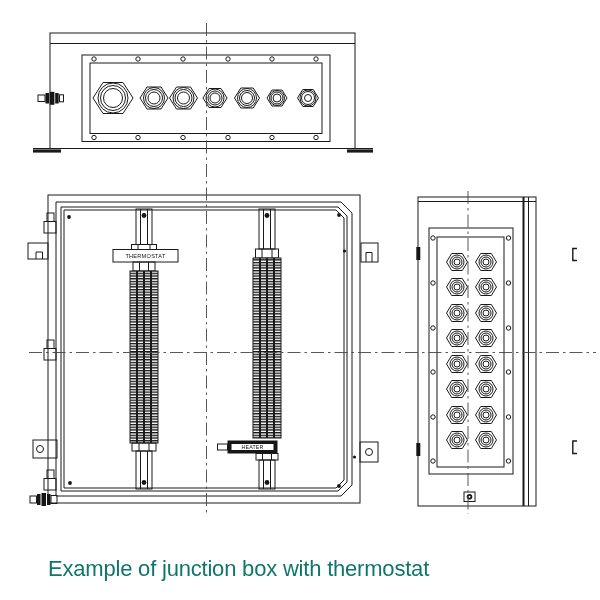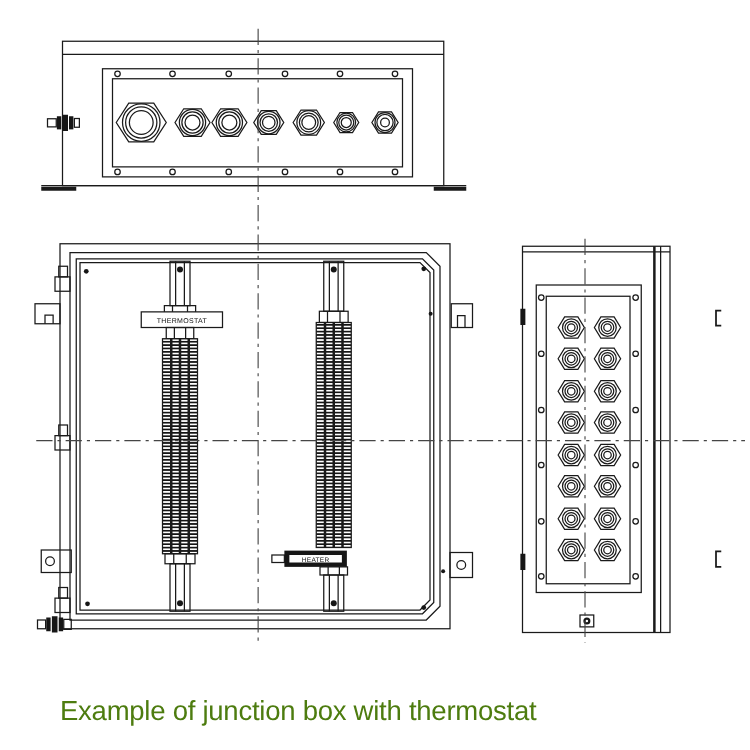--- a/index.html
+++ b/index.html
@@ -5,21 +5,21 @@
   html,body{margin:0;padding:0;background:#ffffff;}
   #stage{position:relative;width:600px;height:600px;background:#ffffff;overflow:hidden;
          font-family:"Liberation Sans",sans-serif;}
   svg{position:absolute;left:0;top:0;}
   .ln{stroke:#1a1a1a;fill:none;stroke-width:1px;}
   .thick{stroke-width:2px;}
   .fill{fill:#161616;stroke:none;}
   .cl{stroke:#454545;fill:none;stroke-width:0.9px;stroke-dasharray:13 4 2.5 4;}
   .lbl{font-family:"Liberation Sans",sans-serif;fill:#111;}
   #caption{position:absolute;left:48px;top:557px;font-size:22px;line-height:1.1;
-           letter-spacing:-0.2px;color:#4d7c0f;white-space:nowrap;}
+           letter-spacing:-0.2px;color:#0f766e;white-space:nowrap;}
 </style>
 </head>
 <body>
 
 <div id="stage">
 <svg width="600" height="600" viewBox="0 0 600 600">
   <defs>
     <pattern id="finPat" width="7" height="2.7" patternUnits="userSpaceOnUse">
       <rect width="7" height="2.7" fill="#ffffff"></rect>
       <rect width="7" height="1.35" fill="#141414"></rect>

